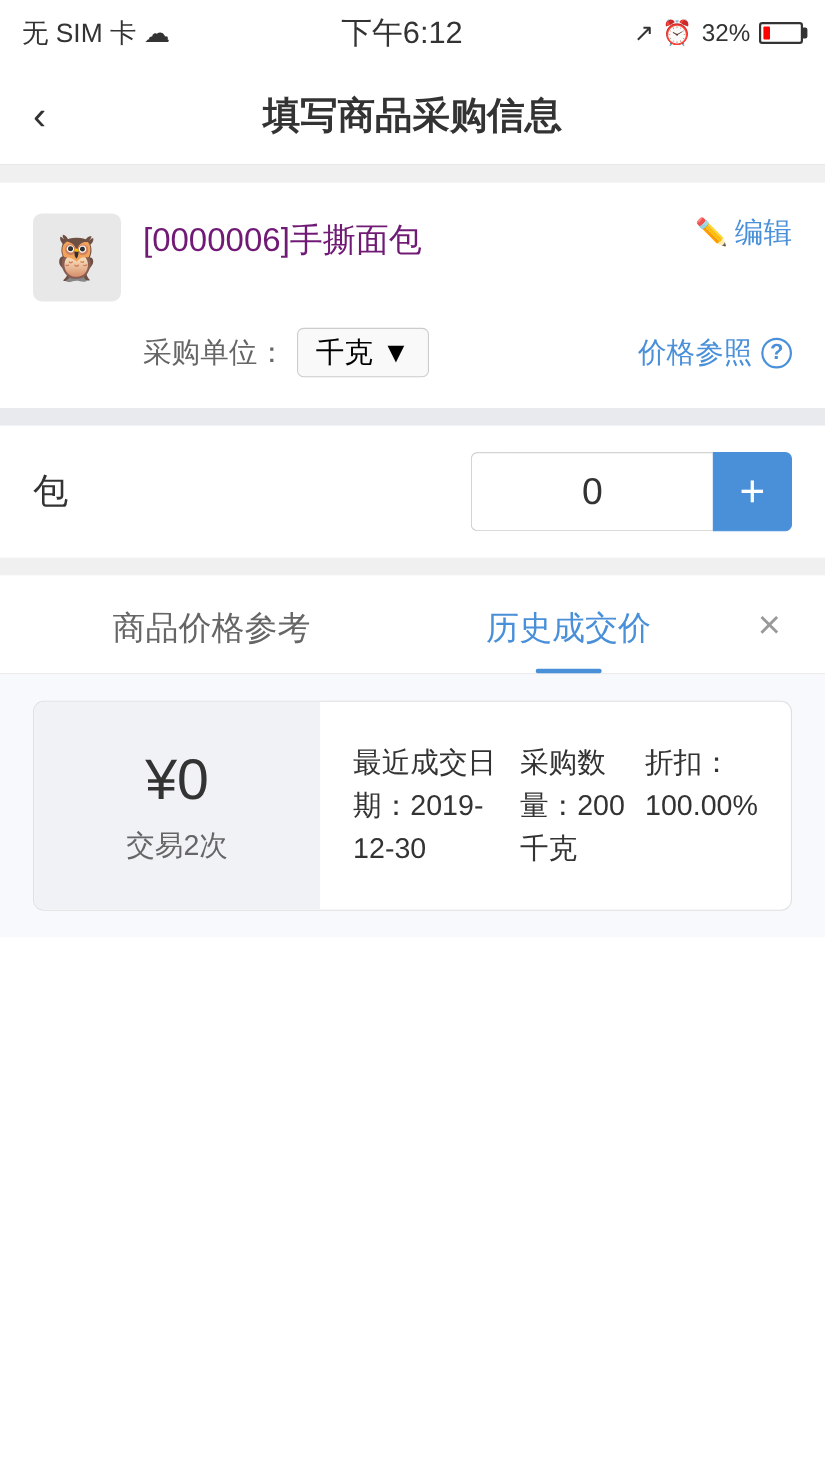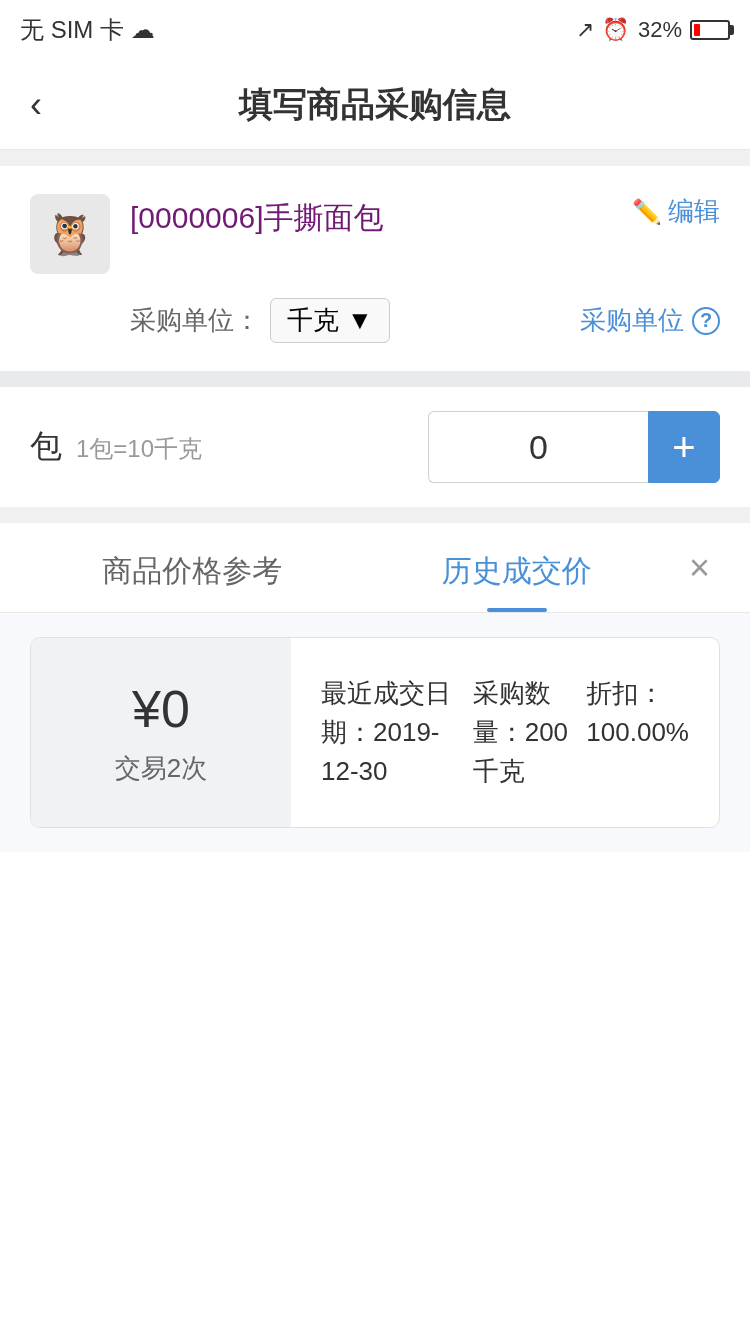--- a/index.html
+++ b/index.html
@@ -342,20 +342,21 @@
       min-height: 600px;
     }
   </style>
 </head>
 <body>
 
 <div class="status-bar">
   <div class="status-left">
     <span>无 SIM 卡 ☁</span>
   </div>
+  <div class="status-center">下午6:12</div>
   <div class="status-right">
     <span>↗</span>
     <span>⏰</span>
     <span>32%</span>
     <div class="battery">
       <div class="battery-body">
         <div class="battery-fill"></div>
       </div>
     </div>
   </div>
@@ -382,32 +383,31 @@
 
   <div class="product-unit-row">
     <div style="display:flex;align-items:center;gap:10px;">
       <span class="unit-label">采购单位：</span>
       <div class="unit-select">
         <span>千克</span>
         <span>▼</span>
       </div>
     </div>
     <div class="price-ref">
-      <span>采购单位</span>
+      <span>价格参照</span>
       <div class="question-circle">?</div>
     </div>
   </div>
 </div>
 
 <div class="divider-gray"></div>
 
 <div class="quantity-row">
   <div class="quantity-left">
     <span class="unit-big">包</span>
-    <span class="unit-conversion">1包=10千克</span>
   </div>
   <div class="quantity-input-wrap">
     <input class="quantity-input" type="text" value="0" style="">
     <div class="quantity-plus">+</div>
   </div>
 </div>
 
 <div class="tabs-container">
   <div class="tabs-row">
     <div class="tab-item">商品价格参考</div>

